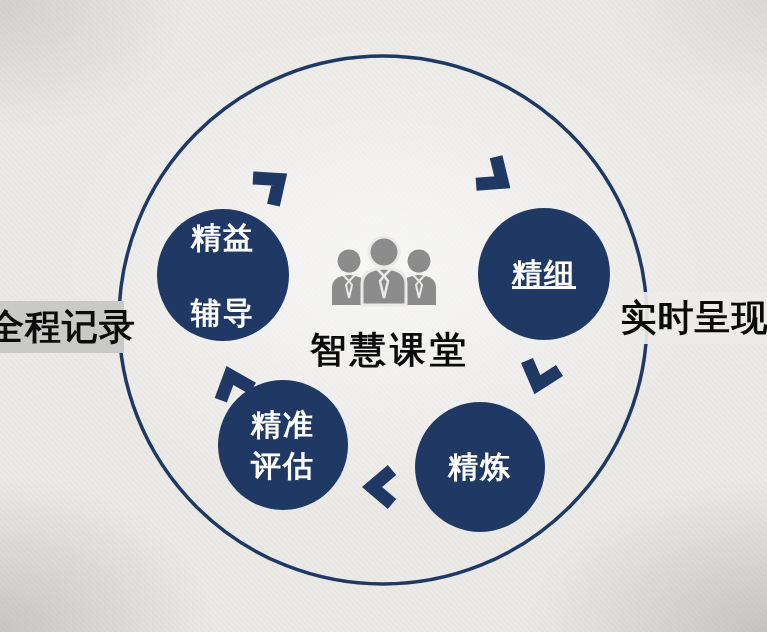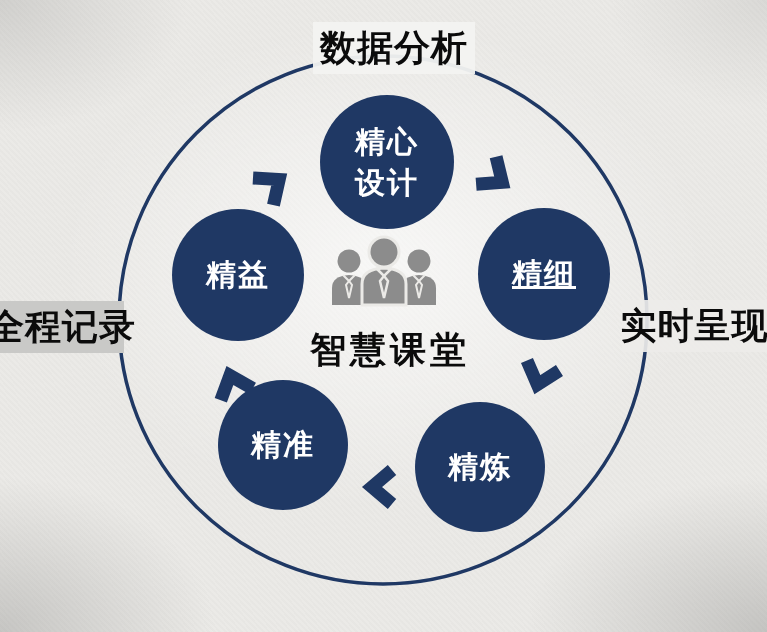--- a/index.html
+++ b/index.html
@@ -20,33 +20,33 @@
   .node{
     position:absolute;border-radius:50%;background:#1F3864;
     display:flex;flex-direction:column;align-items:center;justify-content:center;
     color:#fff;font-weight:bold;font-size:30px;line-height:1.38;letter-spacing:2px;
     text-align:center;
   }
   .node-1{left:320px;top:95px;width:134px;height:134px;}
   .node-2{left:478px;top:208px;width:132px;height:132px;text-decoration:underline;}
   .node-3{left:415px;top:402px;width:130px;height:130px;}
   .node-4{left:218px;top:380px;width:130px;height:130px;}
-  .node-5{left:172px;top:209px;width:132px;height:132px;gap:34px;}
+  .node-5{left:157px;top:209px;width:132px;height:132px;gap:34px;}
   
   .center-title{
     position:absolute;left:390px;top:350px;transform:translate(-50%,-50%);
     font-size:36px;font-weight:bold;color:#0b0b0b;letter-spacing:4px;white-space:nowrap;text-align:center;
   }
   
   .outer-label{
     position:absolute;display:flex;align-items:center;justify-content:center;
     font-size:36px;font-weight:bold;color:#0b0b0b;letter-spacing:1px;white-space:nowrap;
   }
   .lbl-top{left:313px;top:22px;width:162px;height:52px;background:rgba(243,243,241,0.95);}
-  .lbl-right{left:622px;top:300px;width:145px;height:52px;background:rgba(237,236,233,0.92);font-family:Liberation Serif, serif;}
+  .lbl-right{left:622px;top:292px;width:145px;height:52px;background:rgba(237,236,233,0.92);font-family:Liberation Serif, serif;}
   .lbl-bottom{left:308px;top:568px;width:158px;height:54px;background:rgba(243,243,241,0.95);}
   .lbl-left{left:0;top:301px;width:124px;height:52px;background:#c9c9c7;}
 </style>
 </head>
 <body>
 
 <div class="stage">
 
   <svg class="layer" viewBox="0 0 767 632">
 
@@ -80,36 +80,33 @@
         <circle cx="384" cy="252" r="15"></circle>
         <path d="M362,305 L362,284 Q362,269 384,268 Q406,269 406,284 L406,305 Z"></path>
       </g>
       <g fill="none" stroke="#ebeae7" stroke-width="2.5">
         <polyline points="376,268 384,276 392,268"></polyline>
         <path d="M384,276 L380,281 L384,298 L388,281 Z"></path>
       </g>
     </g>
   </svg>
 
-  <div class="node node-1">
-    <span>精心</span>
-    <span>设计</span>
-  </div>
   <div class="node node-2">
     <span>精细</span>
   </div>
   <div class="node node-3">
     <span>精炼</span>
   </div>
   <div class="node node-4">
     <span>精准</span>
+    <span>评估</span>
   </div>
   <div class="node node-5">
     <span>精益</span>
+    <span>辅导</span>
   </div>
 
   <div class="center-title">智慧课堂</div>
 
-  <div class="outer-label lbl-top">数据分析</div>
   <div class="outer-label lbl-right">实时呈现</div>
   <div class="outer-label lbl-left">全程记录</div>
 
 </div>
 
 </body></html>

